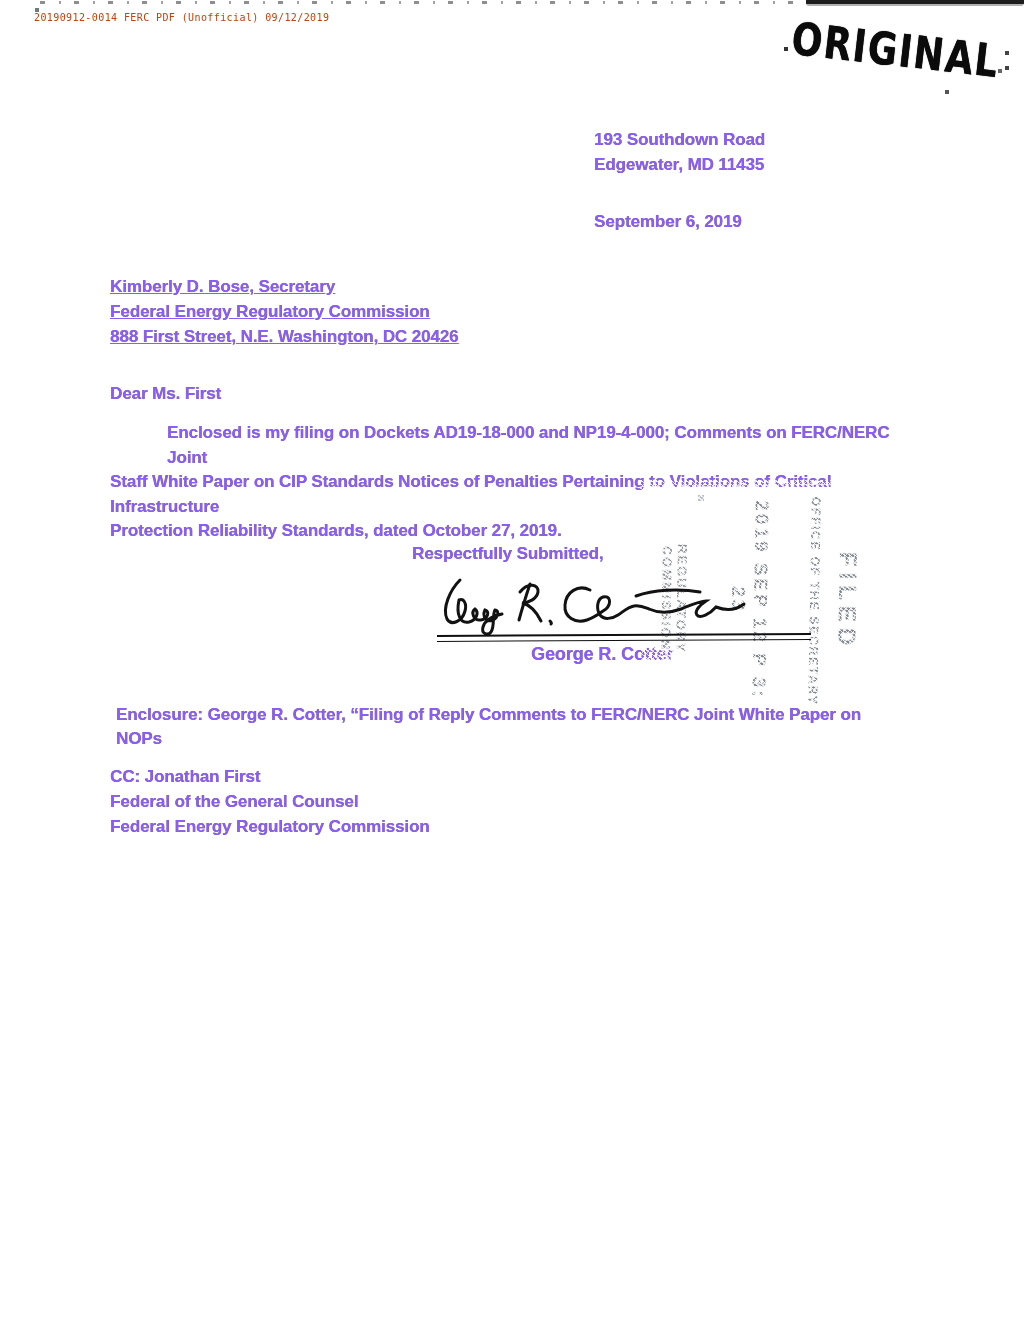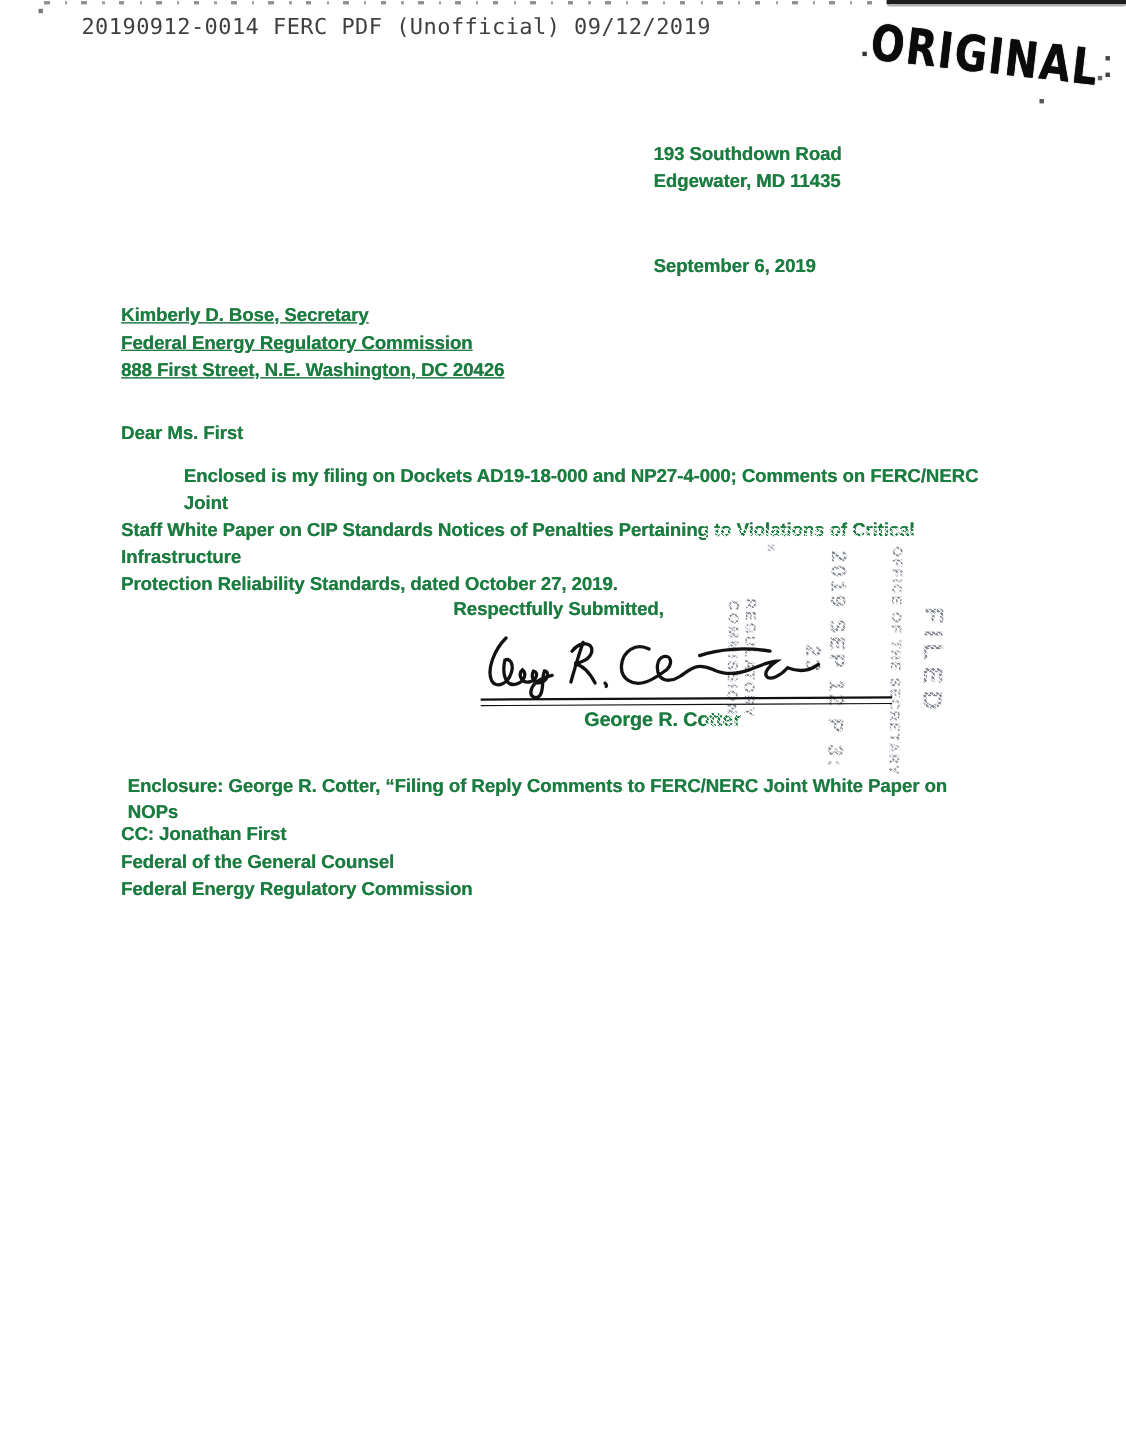--- a/index.html
+++ b/index.html
@@ -5,21 +5,21 @@
   html,body{margin:0;padding:0;background:#e8e8e8;}
   .page{
     position:relative;width:1024px;height:1322px;background:#ffffff;
     overflow:hidden;font-family:"Liberation Sans",sans-serif;color:#161616;
     margin:0 auto;
   }
   .abs{position:absolute;}
   
   .doc-id{
     left:34px;top:12px;font-family:"DejaVu Sans Mono",monospace;
-    font-size:20px;letter-spacing:.4px;color:#404040;z-index:2;margin-left:40px;
+    font-size:10px;letter-spacing:.4px;color:#c2410c;z-index:2;
   }
   
   .original-stamp{
     left:795px;top:12px;font-family:"DejaVu Sans",sans-serif;font-weight:700;
     font-size:45px;letter-spacing:2px;color:#0b0b0b;
     transform:rotate(6.5deg) scaleX(0.8);transform-origin:left top;
     text-shadow:0 0 1px #000;z-index:2;
   }
   
   .noise-dots{
@@ -30,35 +30,35 @@
     left:806px;top:0;width:218px;height:6px;z-index:1;
     background:linear-gradient(180deg,#1d1d1d 0 60%,rgba(30,30,30,.35) 60% 100%);
     border-radius:0 0 3px 3px;
   }
   .specks{left:0;top:0;width:2px;height:2px;background:transparent;z-index:1;
     box-shadow:785px 48px 0 1px #333, 1006px 52px 0 1px #444, 1006px 67px 0 1px #444,
                946px 91px 0 1px #555, 999px 70px 0 1px #666, 36px 9px 0 1px #777,
                700px 497px 0 2px rgba(120,125,135,.5);
   }
   
-  .t{font-size:17px;font-weight:700;letter-spacing:-.1px;color:#15803d;
+  .t{font-size:17px;font-weight:700;letter-spacing:-.1px;color:#8b5cf6;
      text-shadow:.3px 0 0 rgba(0,0,0,.55);z-index:2;}
   .lines div{line-height:25px;}
   .sender{left:594px;top:127px;}
-  .date-line{left:594px;top:212px;margin-top:20px;}
+  .date-line{left:594px;top:212px;}
   .recipient{left:110px;top:274px;text-decoration:underline;}
   .salutation{left:110px;top:384px;}
   .body-par{left:110px;top:421px;width:810px;}
   .body-par div{line-height:24.5px;}
   .body-par .indent{padding-left:57px;}
   .respectfully{left:396px;top:544px;margin-left:16px;}
   .printed-name{left:531px;top:644px;font-size:18px;}
   .enclosure{left:116px;top:703px;width:790px;}
   .enclosure div{line-height:24px;}
-  .cc-block{left:110px;top:746px;}
+  .cc-block{left:110px;top:764px;}
   
   .sig-svg{left:438px;top:574px;z-index:5;}
   .sig-line{
     left:437px;top:634px;width:374px;height:4px;z-index:5;
     border-top:2px solid #101010;border-bottom:1px solid #101010;
     transform:rotate(-.3deg);
   }
   
   .recv-stamp{
     left:652px;top:497px;width:212px;height:206px;z-index:3;
@@ -99,21 +99,21 @@
 
   <div class="abs t lines recipient">
     <div>Kimberly D. Bose, Secretary</div>
     <div>Federal Energy Regulatory Commission</div>
     <div>888 First Street, N.E. Washington, DC 20426</div>
   </div>
 
   <div class="abs t salutation">Dear Ms. First</div>
 
   <div class="abs t body-par">
-    <div class="indent">Enclosed is my filing on Dockets AD19-18-000 and NP27-4-000; Comments on FERC/NERC Joint</div>
+    <div class="indent">Enclosed is my filing on Dockets AD19-18-000 and NP19-4-000; Comments on FERC/NERC Joint</div>
     <div>Staff White Paper on CIP Standards Notices of Penalties Pertaining to Violations of Critical Infrastructure</div>
     <div>Protection Reliability Standards, dated October 27, 2019.</div>
   </div>
 
   <div class="abs t respectfully">Respectfully Submitted,</div>
 
   <div class="abs recv-stamp">
     <div class="s1">FILED</div>
     <div class="s2">OFFICE OF THE SECRETARY</div>
     <div class="s3">2019 SEP 12 P 3: 23</div>

